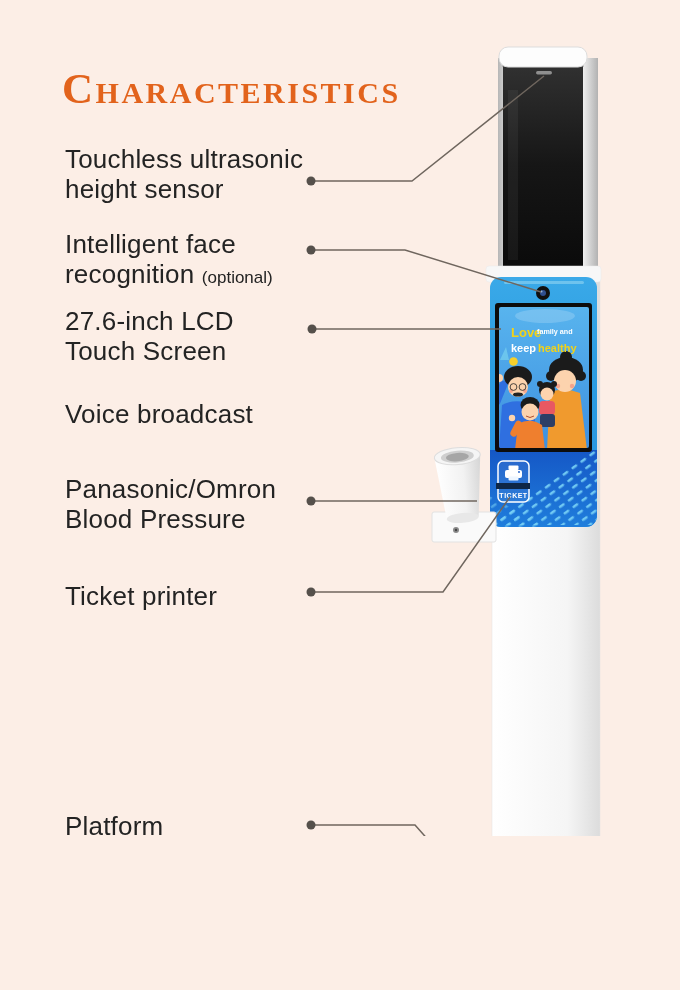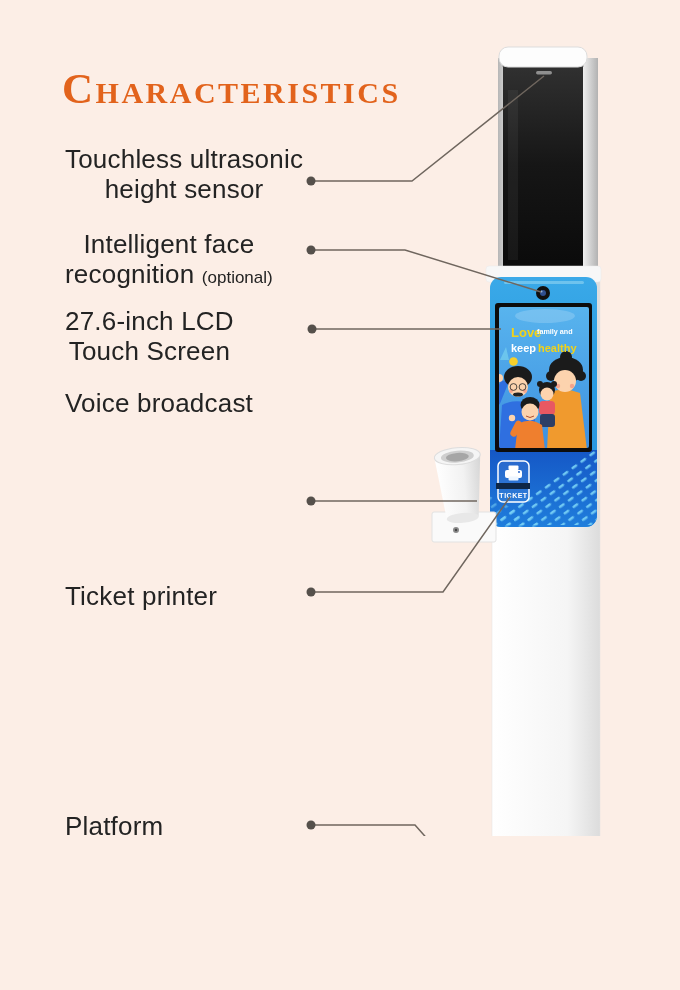--- a/index.html
+++ b/index.html
@@ -1,18 +1,18 @@
 <!DOCTYPE html>
 <html><head>
 <meta charset="utf-8">
 <style>
   html,body{margin:0;padding:0;background:#fceee6;}
   .page{
     position:relative;width:680px;height:836px;overflow:hidden;
-    background:#fceee6;font-family:"Liberation Sans",sans-serif;text-align:center;
+    background:#fceee6;font-family:"Liberation Sans",sans-serif;
   }
   .page-title{
     position:absolute;left:62px;top:45px;
     font-family:"Liberation Serif",serif;font-weight:bold;
     font-size:30px;line-height:1.1;letter-spacing:2.5px;color:#e2631c;
   }
   .page-title::first-letter{font-size:43px;}
   .feature{
     position:absolute;left:65px;color:#232323;
     font-size:26px;line-height:30px;letter-spacing:0.2px;
@@ -35,24 +35,28 @@
   <div class="feature" style="top:144px">
     <div>Touchless ultrasonic</div>
     <div>height sensor</div>
   </div>
 
   <div class="feature" style="top:306px">
     <div>27.6-inch LCD</div>
     <div>Touch Screen</div>
   </div>
 
-  <div class="feature" style="top:388px">
+  <div class="feature" style="top:399px">
     <div>Voice broadcast</div>
   </div>
 
+  <div class="feature" style="top:474px">
+    <div>Panasonic/Omron</div>
+    <div>Blood Pressure</div>
+  </div>
 
   <div class="feature" style="top:581px">
     <div>Ticket printer</div>
   </div>
 
   <div class="feature" style="top:811px">
     <div>Platform</div>
   </div>
 
 

